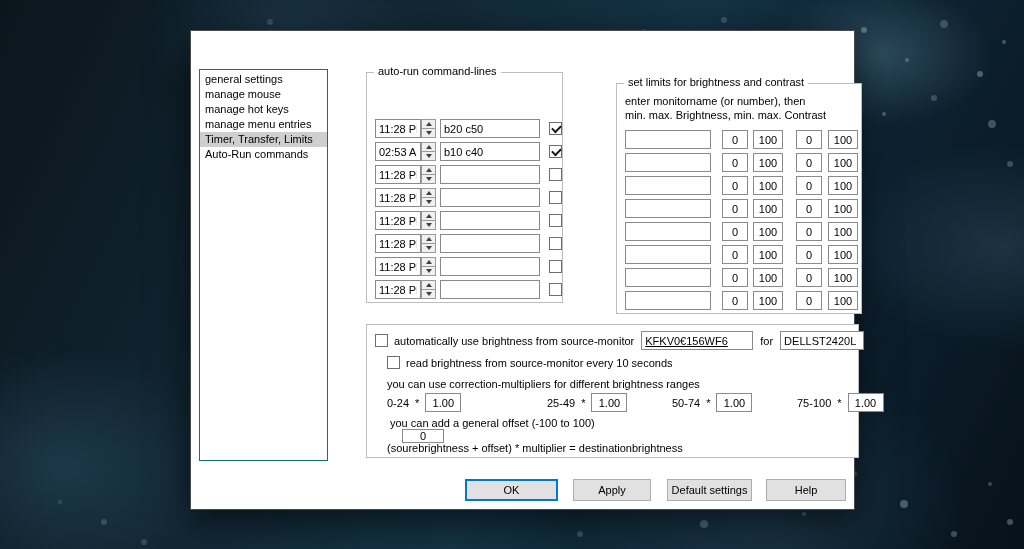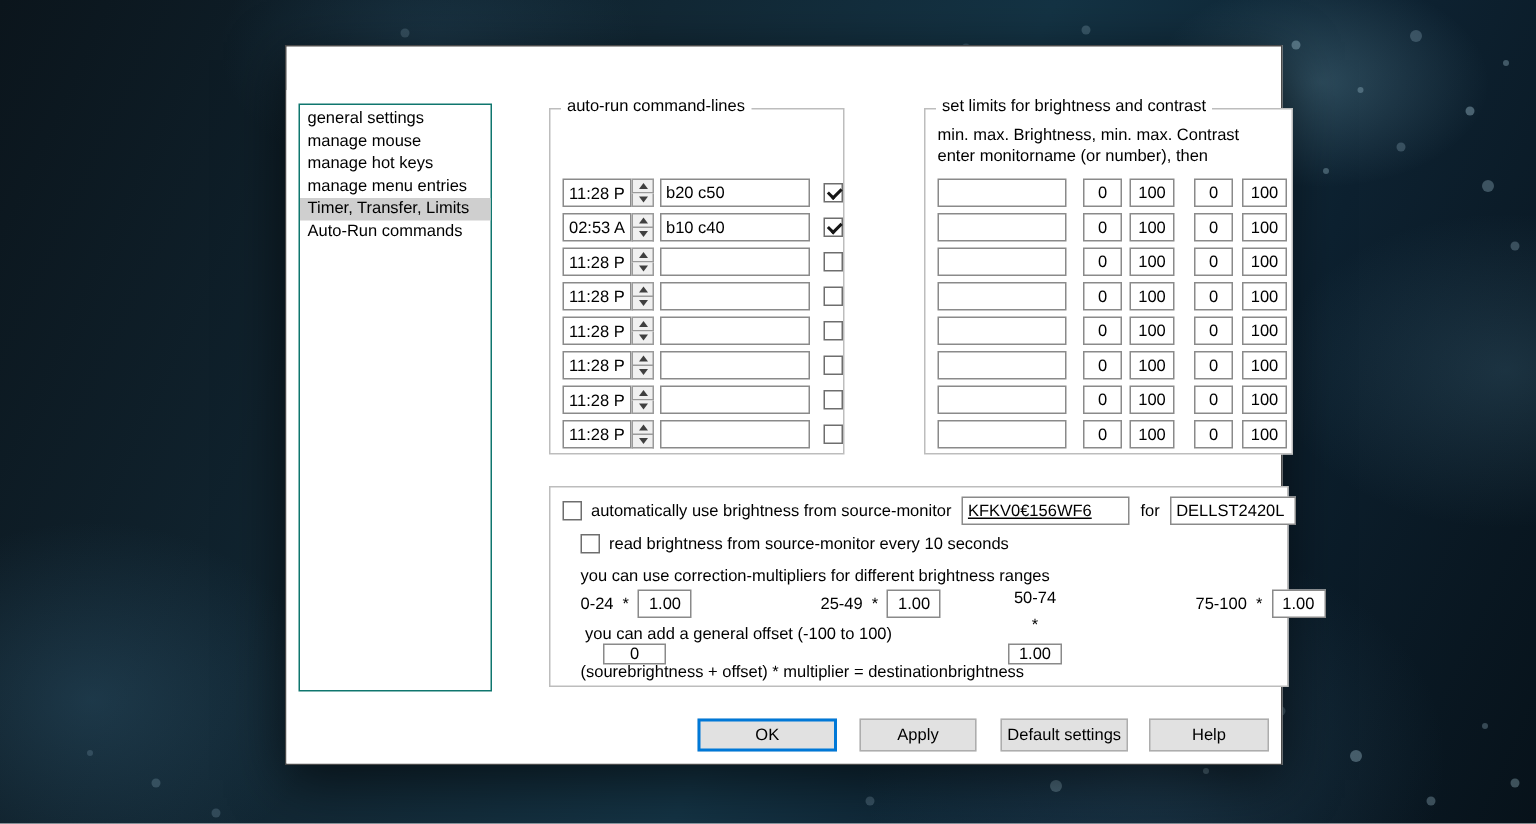--- a/index.html
+++ b/index.html
@@ -116,21 +116,21 @@
   .src-input { width:112px; margin-left:7px;text-decoration:underline; }
   .for-label { margin:0 7px; }
   .dst-input { width:84px; }
   .sm-row2 { position:absolute; left:20px; top:30px; display:flex; align-items:center; height:15px; white-space:nowrap; }
   .sm-row2 .cb { margin-right:6px; }
   .sm-row3 { position:absolute; left:20px; top:53px; white-space:nowrap; }
   .sm-row4 { position:absolute; left:0; top:68px; height:19px; width:100%; }
   .range-cluster { position:absolute; display:flex; align-items:center; gap:6px; height:19px; white-space:nowrap; }
   .range-cluster.r0 { left:20px; }
   .range-cluster.r1 { left:180px; }
-  .range-cluster.r2 { left:305px;flex-direction:column; }
+  .range-cluster.r2 { left:305px; }
   .range-cluster.r3 { left:430px; }
   .mult-input { width:36px; text-align:center; }
   .sm-row5 { position:absolute; left:23px; top:92px; display:flex; align-items:flex-start; height:19px; white-space:nowrap;flex-direction:column; }
   .offset-input { width:42px; margin-left:12px; text-align:center; }
   .sm-row6 { position:absolute; left:20px; top:117px; white-space:nowrap; }
 
   .btn {
     position:absolute; top:448px; height:22px; background:#e1e1e1; border:1px solid #adadad;
     font-family:"Liberation Sans", sans-serif; font-size:11px; text-align:center; cursor:default;
   }
@@ -283,25 +283,25 @@
                   </div>
               </div>
             </div>
             <input type="text" class="cmd-input" value="" style="">
             <div class="cb"></div>
           </div>
 
         </div>
       </div>
 
-      <div class="group" style="left:405px; top:12px; width:246px; height:231px;padding-left:36px;">
+      <div class="group" style="left:405px; top:23px; width:246px; height:231px;padding-left:36px;">
         <span class="group-label">set limits for brightness and contrast</span>
         <div class="group-desc">
+          <div>enter monitorname (or number), then</div>
           <div>min. max. Brightness, min. max. Contrast</div>
-          <div>enter monitorname (or number), then</div>
         </div>
         <div class="lim-rows">
 
           <div class="lim-row">
             <input type="text" class="mon-input" value="" style="">
             <input type="text" class="num bmin" value="0" style="">
             <input type="text" class="num bmax" value="100" style="">
             <input type="text" class="num cmin" value="0" style="">
             <input type="text" class="num cmax" value="100" style="">
           </div>

